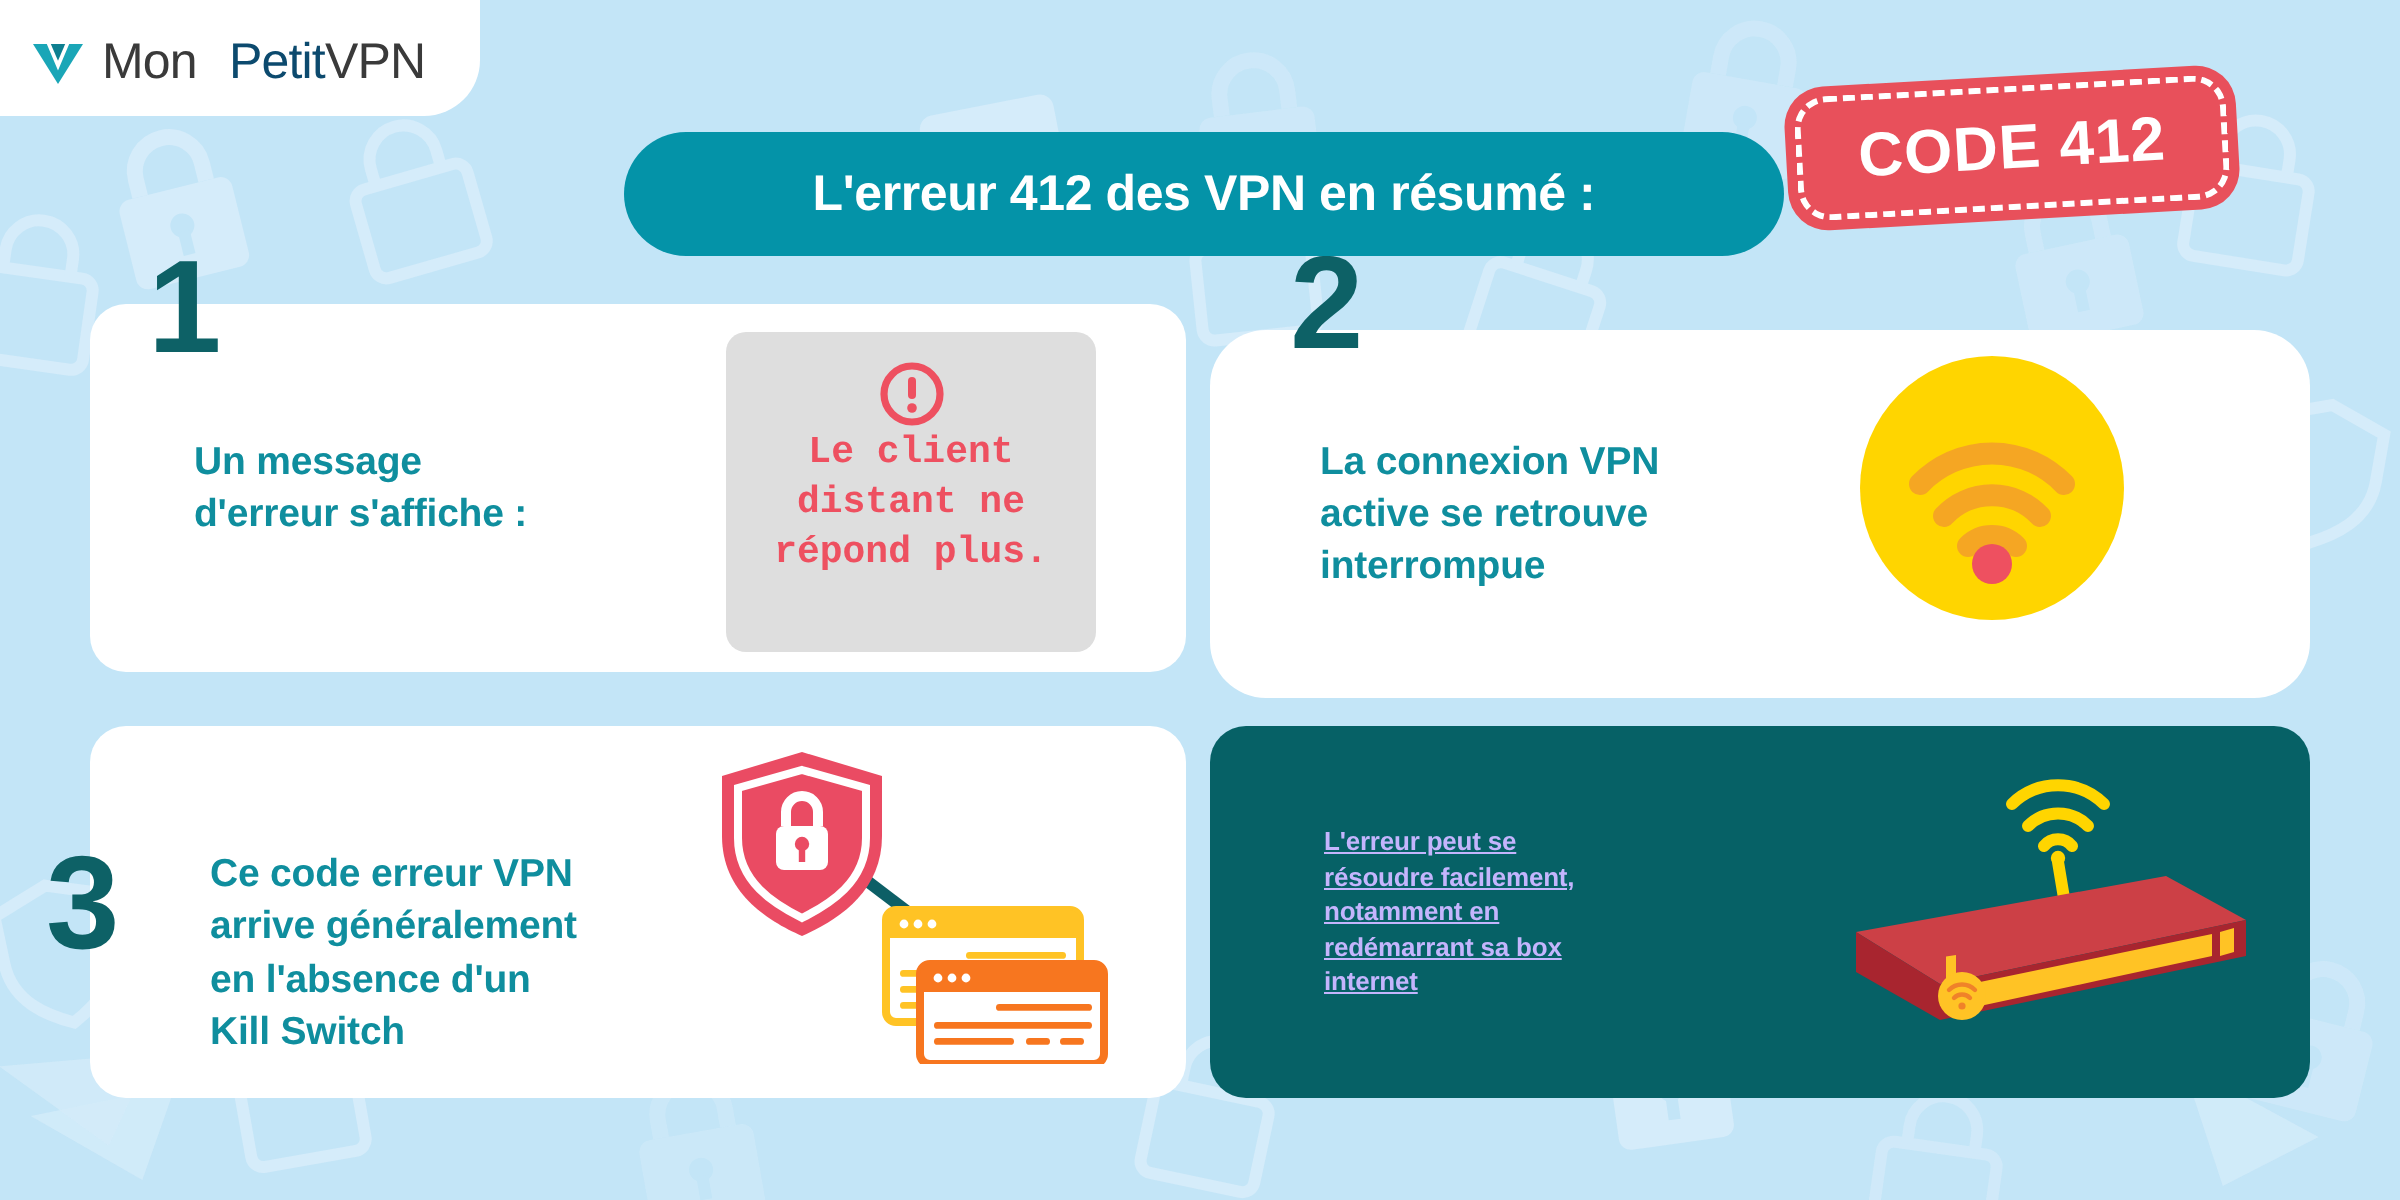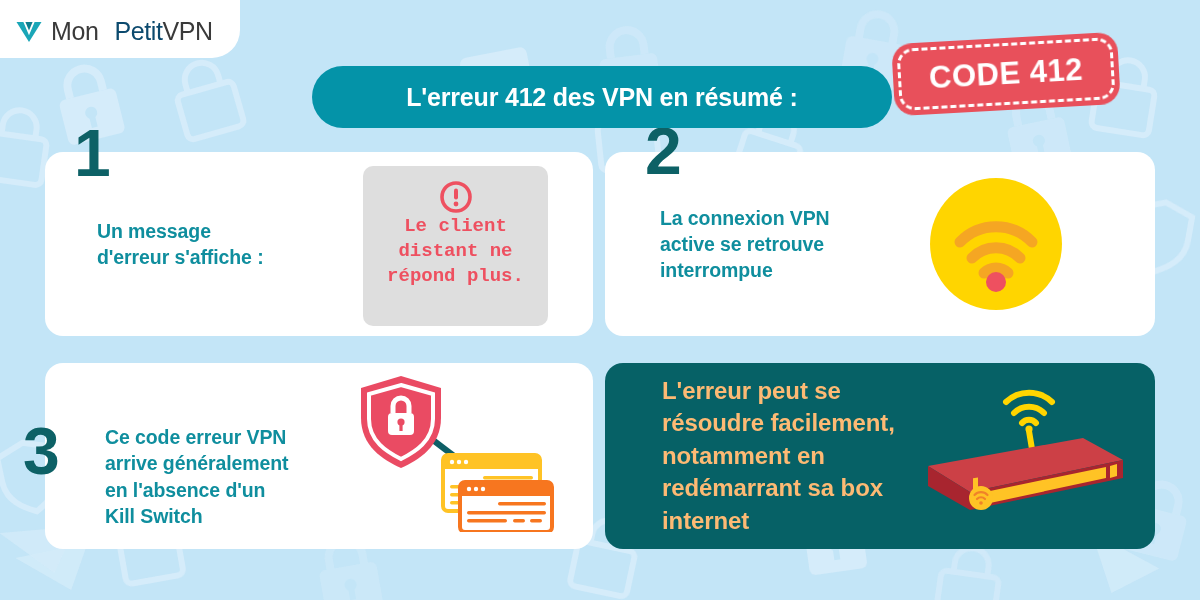--- a/index.html
+++ b/index.html
@@ -120,21 +120,21 @@
   .card {
     position: absolute;
     background: #ffffff;
     border-radius: 18px;
     z-index: 3;
     box-sizing: border-box;
   }
   .card.dark { background: #066166; }
 
   #card-1 { left: 45px;  top: 152px; width: 548px; height: 184px; }
-  #card-2 { left: 605px; top: 152px; width: 550px; height: 184px; }
+  #card-2 { left: 605px; top: 165px; width: 550px; height: 184px; border-radius: 28px; }
   #card-3 { left: 45px;  top: 363px; width: 548px; height: 186px; }
   #card-4 { left: 605px; top: 363px; width: 550px; height: 186px; }
 
   .step-num {
     position: absolute;
     color: #0d6166;
     font-weight: bold;
     font-size: 66px;
     line-height: 1;
     z-index: 4;
@@ -153,21 +153,21 @@
   }
 
   .card-text {
     color: #0f8e9e;
     font-size: 19.5px;
     font-weight: bold;
     line-height: 1.34;
     letter-spacing: -0.1px;
     white-space: pre-line;
   }
-  .card-text.light { color: #fdba74; font-size: 24px; line-height: 1.35; }
+  .card-text.light { color: #c4b5fd; font-size: 13px; line-height: 1.35; text-decoration: underline; }
 
   
   #card-1 .card-body { padding-left: 52px; }
   #card-1 .card-text { width: 250px; }
   .error-box {
     position: absolute;
     left: 363px;
     top: 166px;
     width: 185px;
     height: 160px;

